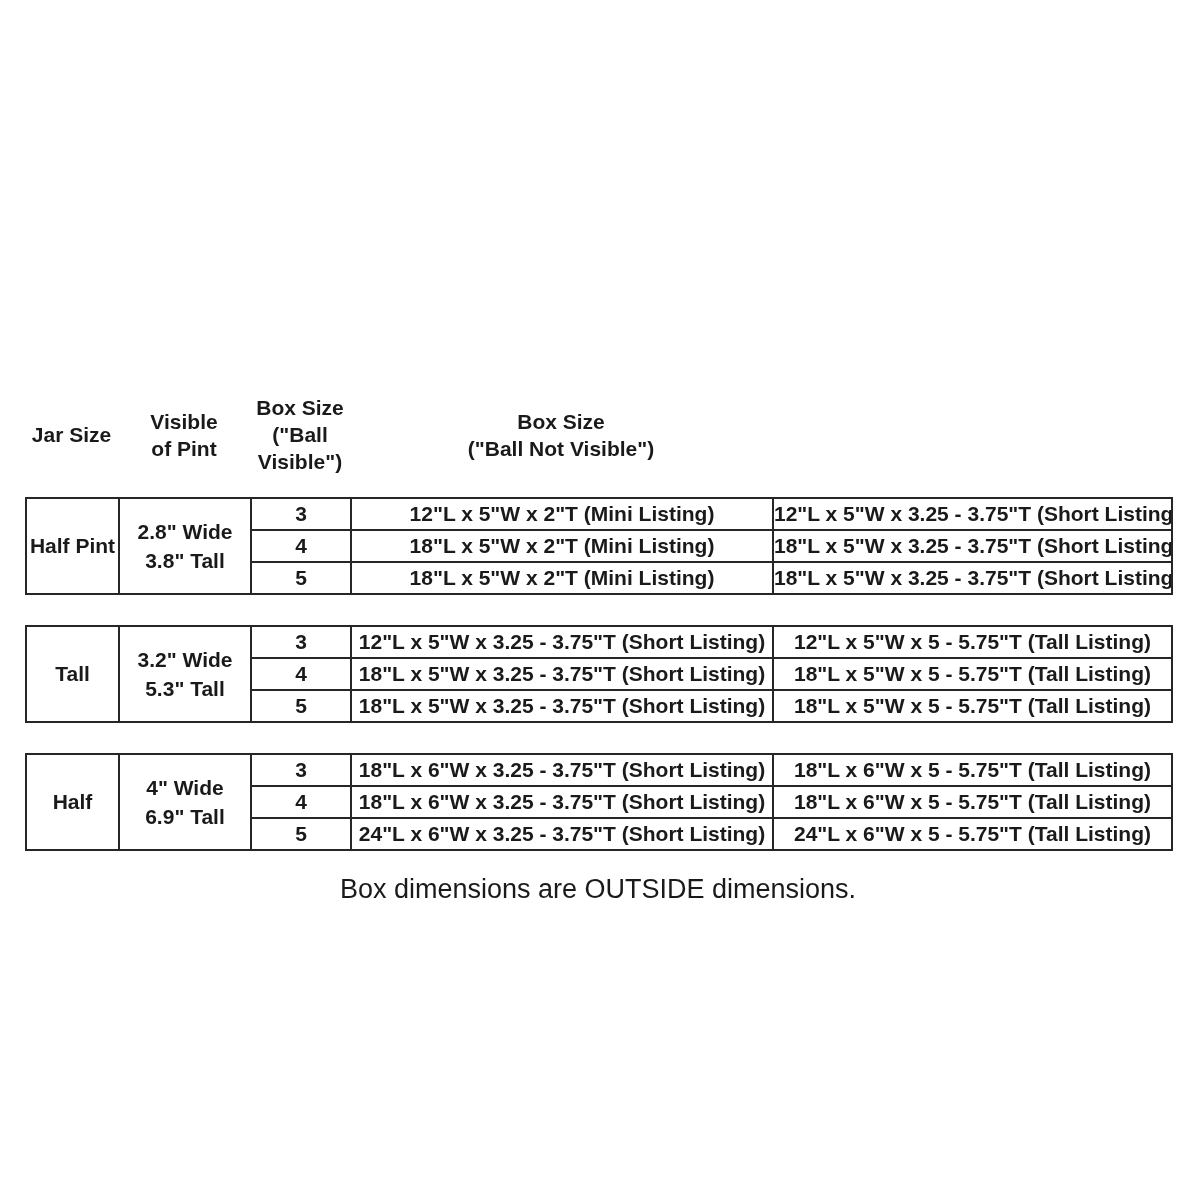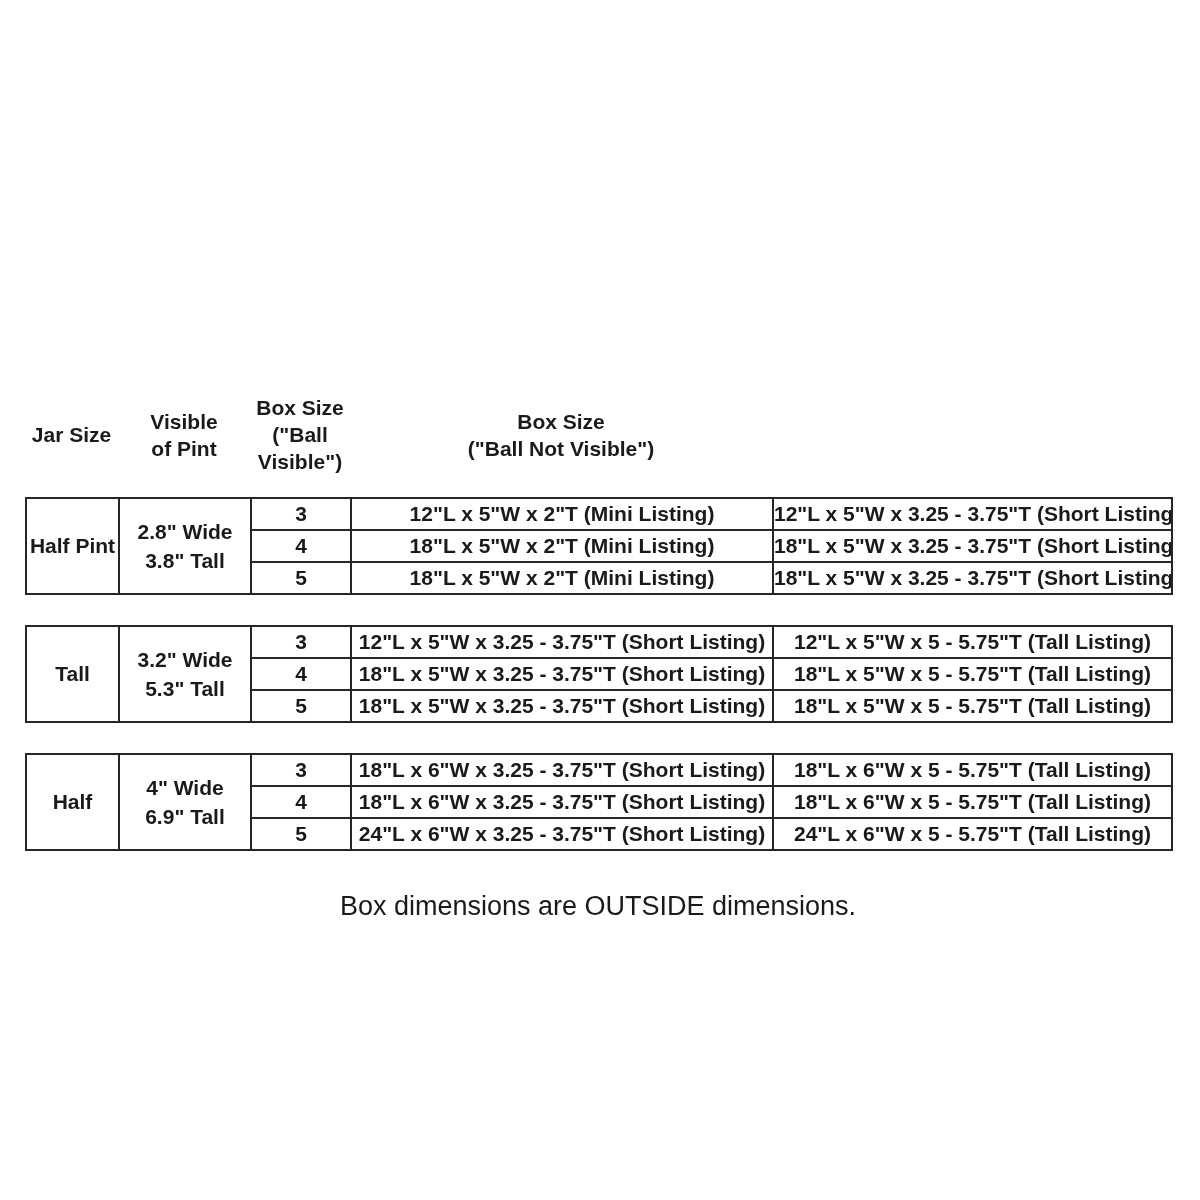--- a/index.html
+++ b/index.html
@@ -59,21 +59,21 @@
     height: 30px;
     padding: 0;
     white-space: nowrap;
     overflow: hidden;
   }
   table.jar-table td.dims-cell span {
     display: block;
     line-height: 29px;
   }
   .footnote {
-    margin-top: 40px;
+    margin-top: 23px;
     width: 1146px;
     text-align: center;
     font-size: 27px;
     font-weight: normal;
     color: #1a1a1a;
   }
 </style>
 </head>
 <body>
 

